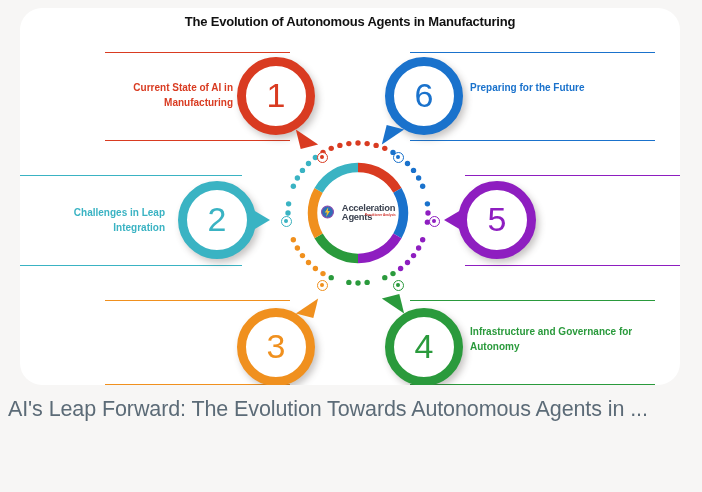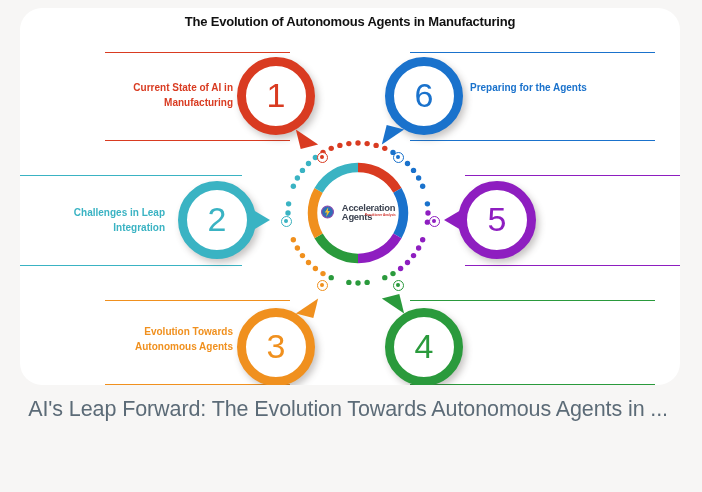--- a/index.html
+++ b/index.html
@@ -190,21 +190,20 @@
   
   #caption {
     position: absolute;
     left: 8px;
     top: 393px;
     width: 660px;
     font-size: 21.5px;
     line-height: 33px;
     color: #5c6b77;
     letter-spacing: -0.1px;
-    text-align: right;
   }
 </style>
 </head>
 <body>
 
 <div id="card">
 
   <div id="infographic-title">The Evolution of Autonomous Agents in Manufacturing</div>
 
   <div class="item" style="left:0; top:40px; width:330px; height:108px; color:#d93b21;">
@@ -214,21 +213,21 @@
     <div class="bubble" style="left:217px; top:9px; color:#d93b21;">
       <div class="ring"></div>
       <div class="tail dr"></div>
       <div class="num">1</div>
     </div>
   </div>
 
   <div class="item" style="left:330px; top:40px; width:330px; height:108px; color:#1a72cc;">
     <div class="rule" style="left:60px; top:4px; width:245px; color:#1a72cc;"></div>
     <div class="rule" style="left:60px; top:92px; width:245px; color:#1a72cc;"></div>
-    <div class="label left-al" style="left:120px; top:32px; width:130px; color:#1a72cc;">Preparing for the Agents</div>
+    <div class="label left-al" style="left:120px; top:32px; width:130px; color:#1a72cc;">Preparing for the Future</div>
     <div class="bubble" style="left:35px; top:9px; color:#1a72cc;">
       <div class="ring"></div>
       <div class="tail dl"></div>
       <div class="num">6</div>
     </div>
   </div>
 
   <div class="item" style="left:0; top:165px; width:300px; height:105px; color:#3ab3c3;">
     <div class="rule" style="left:-10px; top:2px; width:232px; color:#3ab3c3;"></div>
     <div class="rule" style="left:-10px; top:92px; width:232px; color:#3ab3c3;"></div>
@@ -246,31 +245,31 @@
     <div class="bubble" style="left:18px; top:8px; color:#8e1ec0;">
       <div class="ring"></div>
       <div class="tail lf"></div>
       <div class="num">5</div>
     </div>
   </div>
 
   <div class="item" style="left:0; top:288px; width:330px; height:100px; color:#f0901e;">
     <div class="rule" style="left:85px; top:4px; width:185px; color:#f0901e;"></div>
     <div class="rule" style="left:85px; top:88px; width:185px; color:#f0901e;"></div>
-    <div class="label right-al" style="left:65px; top:28px; width:148px; color:#f0901e;">Evolution Towards Autonomous Agents</div>
     <div class="bubble" style="left:217px; top:12px; color:#f0901e;">
       <div class="ring"></div>
       <div class="tail ur"></div>
       <div class="num">3</div>
     </div>
   </div>
 
   <div class="item" style="left:330px; top:288px; width:330px; height:100px; color:#2a9a3c;">
     <div class="rule" style="left:60px; top:4px; width:245px; color:#2a9a3c;"></div>
     <div class="rule" style="left:60px; top:88px; width:245px; color:#2a9a3c;"></div>
+    <div class="label left-al" style="left:120px; top:28px; width:165px; color:#2a9a3c;">Infrastructure and Governance for Autonomy</div>
     <div class="bubble" style="left:35px; top:12px; color:#2a9a3c;">
       <div class="ring"></div>
       <div class="tail ul"></div>
       <div class="num">4</div>
     </div>
   </div>
 
   <div id="dot-ring">
     <svg width="160" height="160" viewBox="0 0 160 160">
       <g id="ring-dots">

